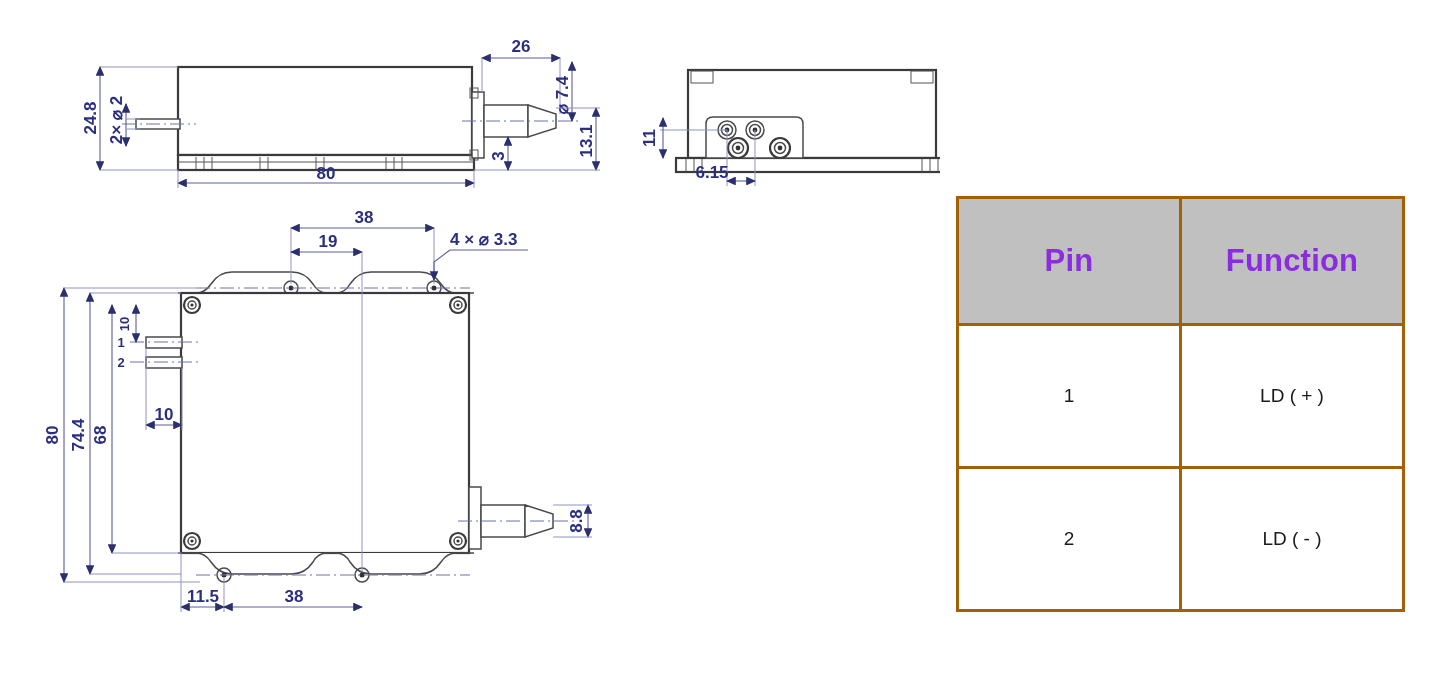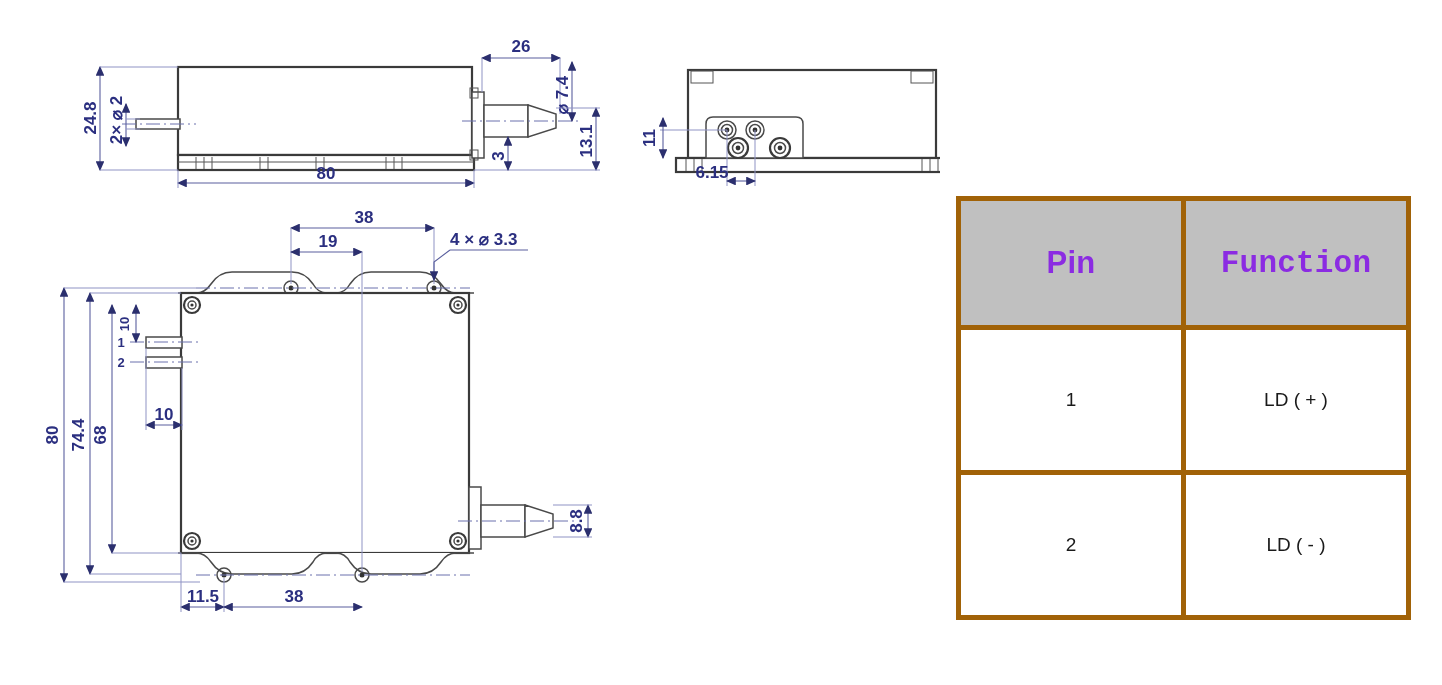--- a/index.html
+++ b/index.html
@@ -84,42 +84,42 @@
   
   .pin-table {
     position: absolute;
     left: 956px;
     top: 196px;
     width: 440px;
     border-collapse: collapse;
     table-layout: fixed;
   }
   .pin-table td, .pin-table th {
-    border: 5px solid #a16207;
+    border: 3px solid #a16207;
     text-align: center;
     vertical-align: middle;
     padding: 0;
   }
   .pin-table th {
     background: #c0c0c0;
     height: 124px;
     color: #8b2be2;
     font-size: 31px;
     font-weight: 700;
     letter-spacing: 0.2px;
   }
   .pin-table td {
     background: #ffffff;
     height: 140px;
     color: #1a1a1a;
     font-size: 19px;
     font-weight: 400;
   }
   .col-pin { width: 220px; }
-  .col-fn  { width: 220px; font-family: Liberation Mono, monospace; }
+  .col-fn  { width: 220px; }
 </style>
 </head>
 <body>
 
 <div class="drawing-area">
 <svg class="drawing-svg" viewBox="0 0 940 685" xmlns="http://www.w3.org/2000/svg">
 
   <defs>
     <marker id="arrR" markerWidth="9" markerHeight="8" refX="8" refY="4" orient="auto">
       <path d="M0,0 L9,4 L0,8 z" class="dim-arrow"></path>

